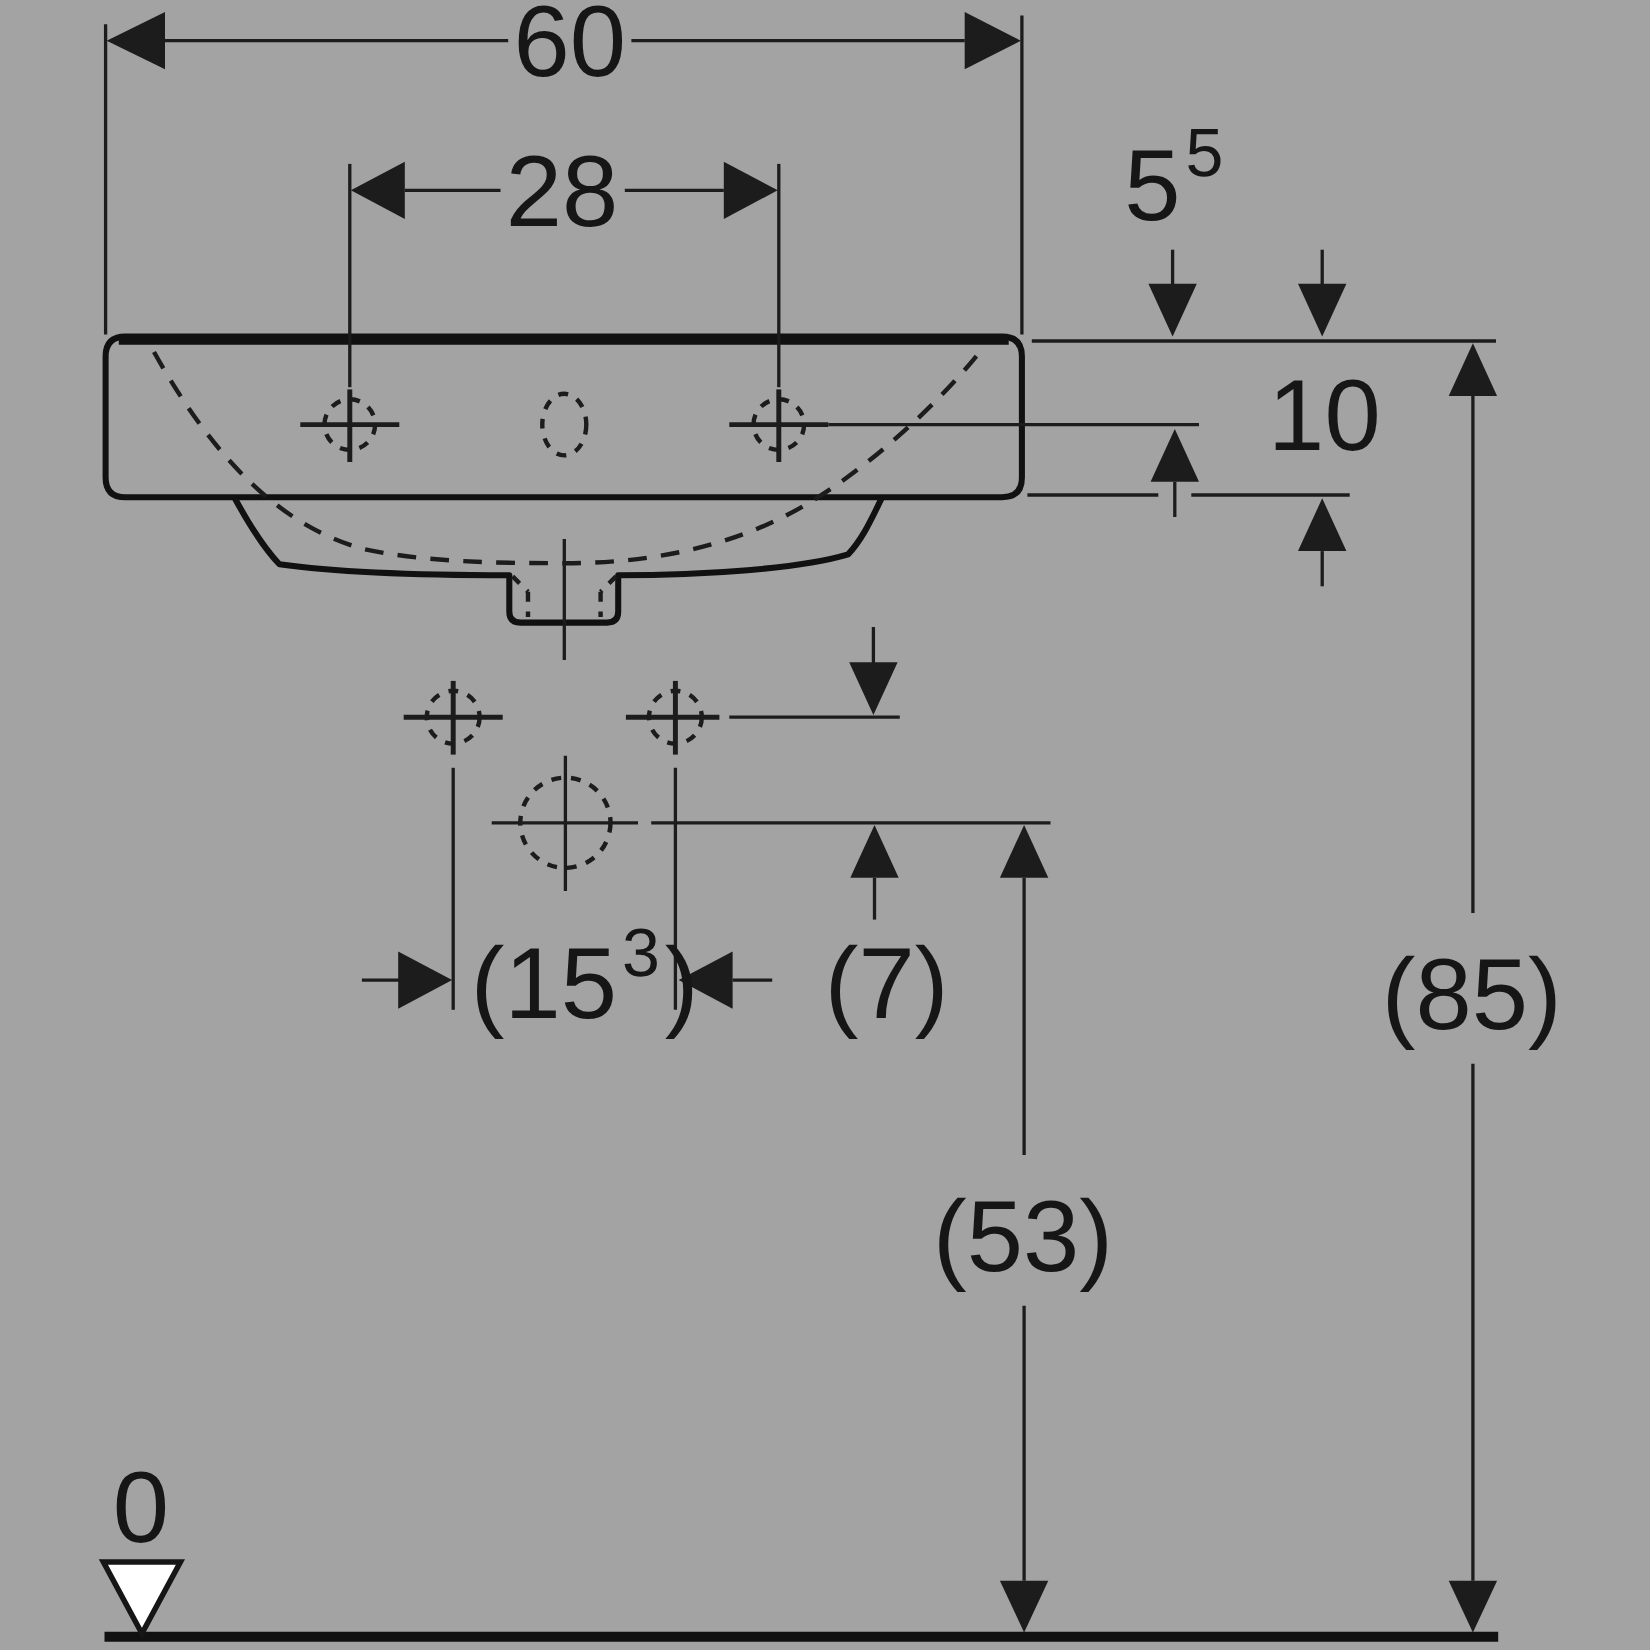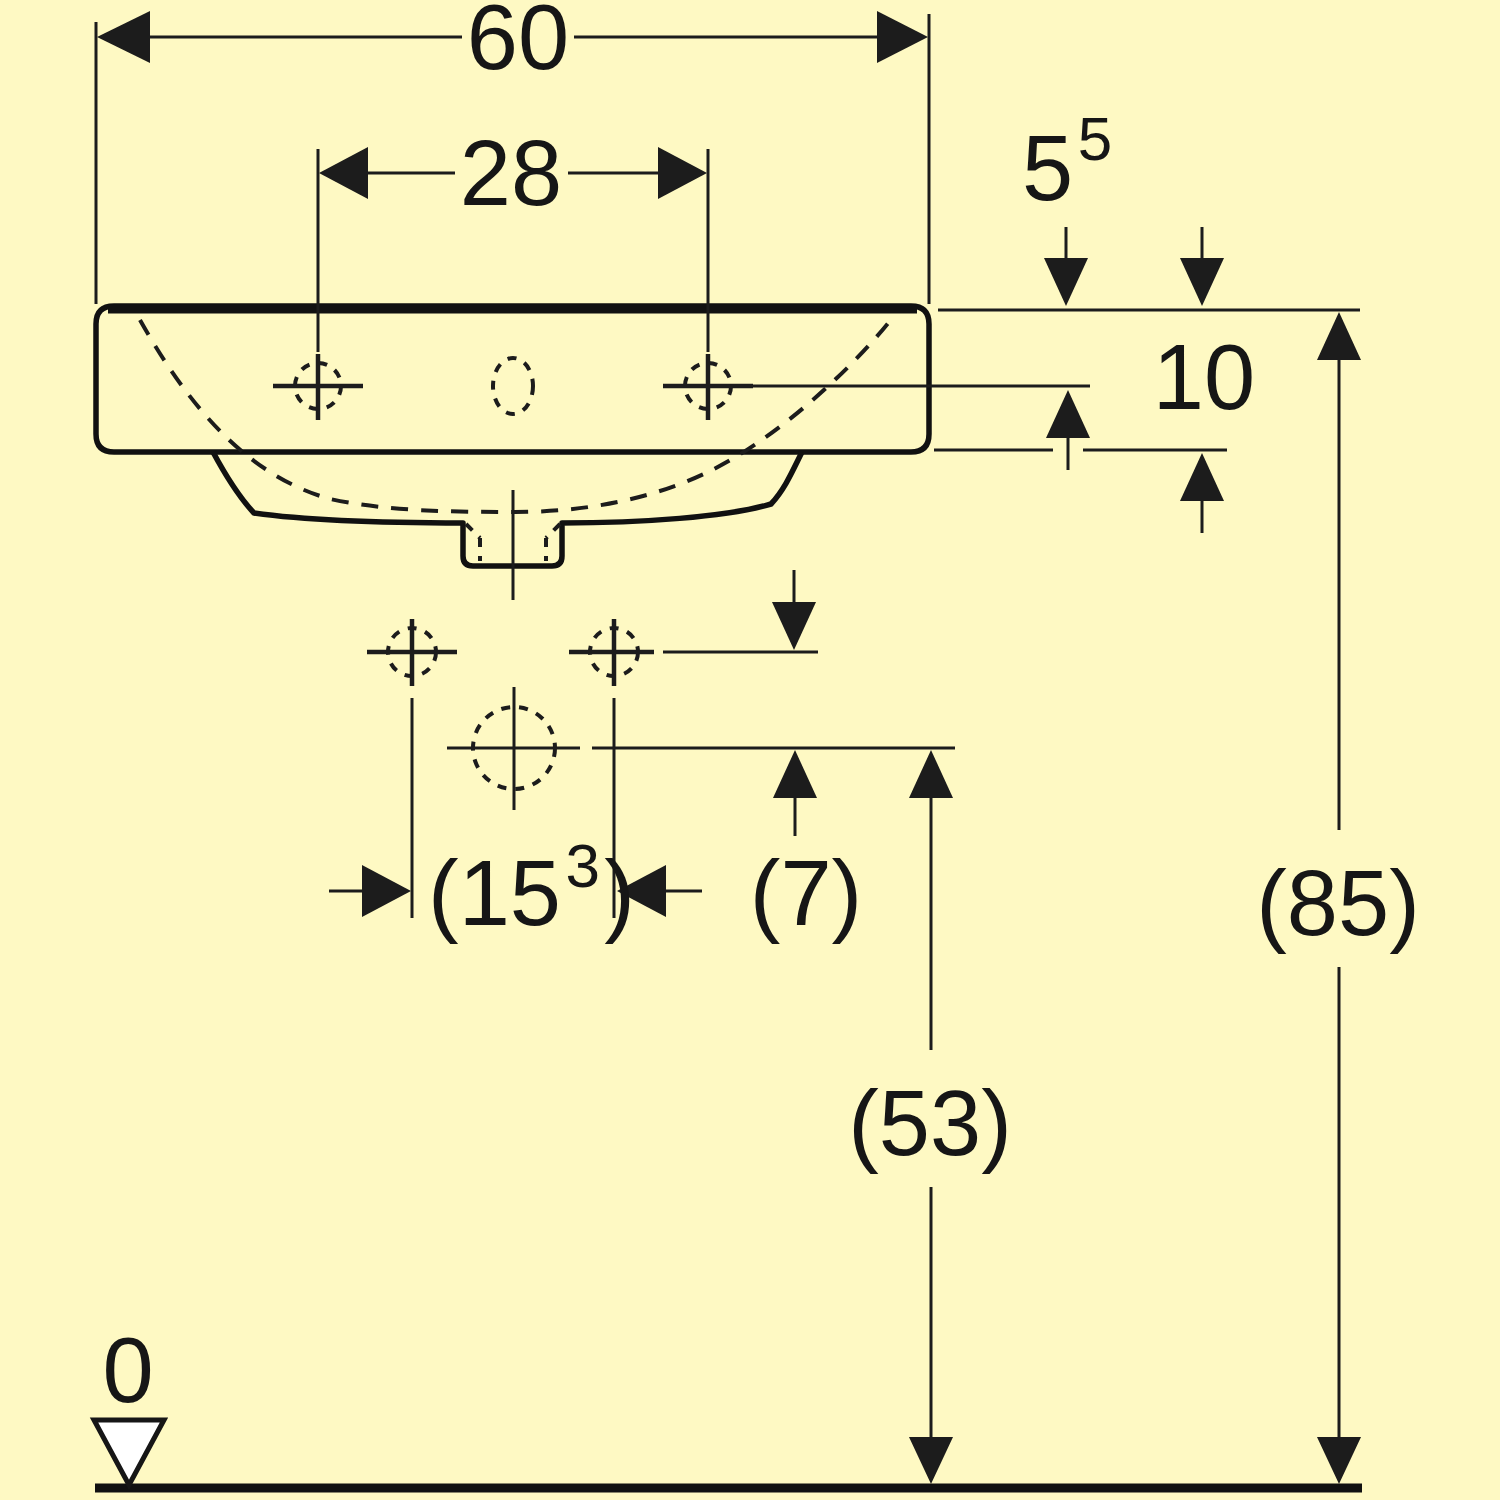--- a/index.html
+++ b/index.html
@@ -1,16 +1,16 @@
 <!DOCTYPE html>
 <html><head>
 <meta charset="utf-8">
 <style>
   html,body{margin:0;padding:0;background:#ffffff;}
-  .stage{width:1500px;height:1500px;background:#fef9c3;position:relative;}
+  .stage{width:1500px;height:1500px;background:#a3a3a3;position:relative;}
   svg{display:block;}
   text{font-family:"Liberation Sans","DejaVu Sans",sans-serif;fill:#161616;}
   .num{font-size:92px;}
   .sup{font-size:62px;}
   .ln{stroke:#1c1c1c;stroke-width:3;fill:none;}
   .ln4{stroke:#1c1c1c;stroke-width:4.5;fill:none;}
   .thick{stroke:#111111;stroke-width:9;fill:none;}
   .outline{stroke:#111111;stroke-width:5.5;fill:none;stroke-linejoin:round;}
   .dash{stroke:#1c1c1c;stroke-width:4;fill:none;stroke-dasharray:17 13;}
   .dashsm{stroke:#1c1c1c;stroke-width:4;fill:none;stroke-dasharray:9 9;}

